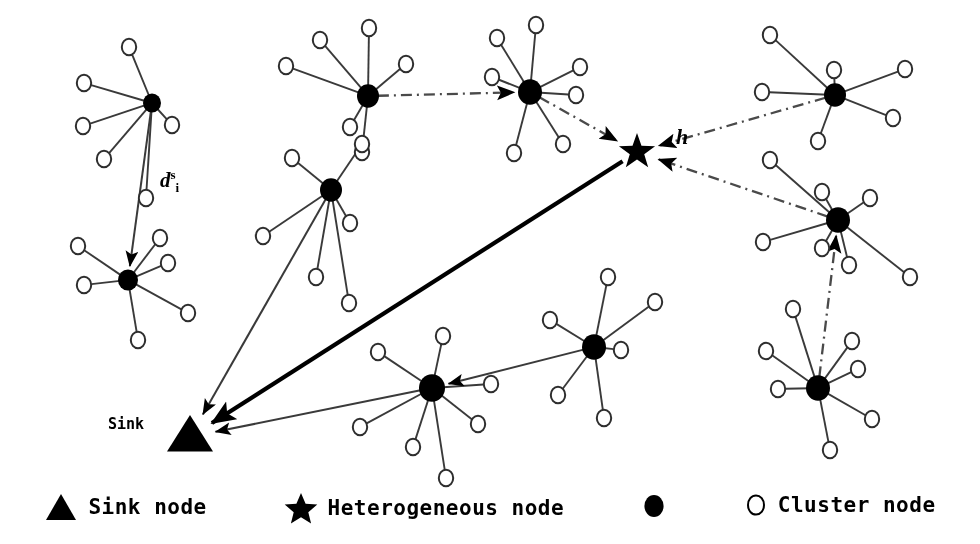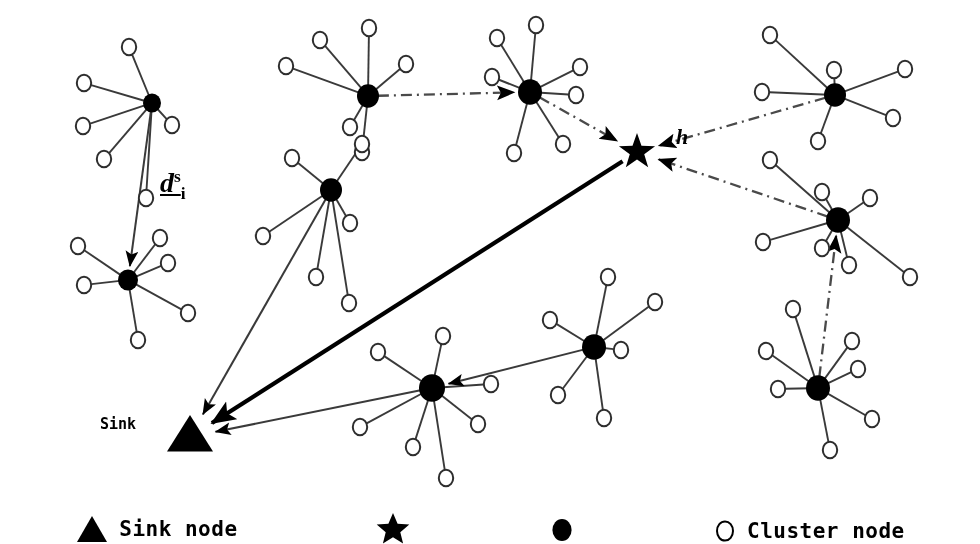--- a/index.html
+++ b/index.html
@@ -1,30 +1,30 @@
 <!DOCTYPE html>
 <html><head>
 <meta charset="utf-8">
 <style>
   html,body{margin:0;padding:0;background:#ffffff;}
   body{width:980px;height:544px;font-family:"Liberation Serif",serif;overflow:hidden;}
   #canvas{position:relative;width:980px;height:544px;background:#fff;}
   #net{position:absolute;left:0;top:0;width:980px;height:490px;}
   .legend{position:absolute;left:0;top:492px;width:980px;height:52px;
-          display:flex;align-items:flex-end;justify-content:space-around;padding:0 6px;box-sizing:border-box;}
+          display:flex;align-items:flex-start;justify-content:space-around;padding:0 6px;box-sizing:border-box;}
   .legend-item{display:flex;align-items:center;gap:10px;}
   .legend-label{font-family:"DejaVu Sans Mono",monospace;font-weight:bold;font-size:21px;color:#000;
                 white-space:nowrap;letter-spacing:0.5px;}
   .legend-glyph{display:block;}
   .math{position:absolute;font-family:"Liberation Serif",serif;font-style:italic;font-weight:bold;
         color:#000;line-height:1;}
   .math sub,.math sup{font-size:0.62em;font-style:normal;font-weight:bold;}
-  #label-di{left:160px;top:168px;font-size:28px;text-decoration:underline;}
+  #label-di{left:160px;top:168px;font-size:21px;}
   #label-h{left:676px;top:126px;font-size:22px;}
-  #label-sink{position:absolute;left:100px;top:415px;font-family:"DejaVu Sans Mono",monospace;
+  #label-sink{position:absolute;left:108px;top:415px;font-family:"DejaVu Sans Mono",monospace;
               font-weight:bold;font-size:15px;color:#000;}
 </style>
 </head>
 <body>
 
 <div id="canvas">
 
   <svg id="net" viewBox="0 0 980 490" preserveAspectRatio="none">
     <defs>
       <marker id="ah-thin" markerWidth="9" markerHeight="9" refX="7.6" refY="3.2" orient="auto" markerUnits="strokeWidth">
@@ -214,20 +214,21 @@
       <svg class="legend-glyph" width="34" height="30" viewBox="0 0 34 30">
         <path d="M17,2 L32,28 L2,28 Z" fill="#000"></path>
       </svg>
       <span class="legend-label">Sink node</span>
     </div>
 
     <div class="legend-item">
       <svg class="legend-glyph" width="34" height="32" viewBox="0 0 34 32">
         <path d="M17,1 L21.6,11.8 L33.3,12.6 L24.3,20.2 L27.1,31.6 L17,25.3 L6.9,31.6 L9.7,20.2 L0.7,12.6 L12.4,11.8 Z" fill="#000"></path>
       </svg>
+      <span class="legend-label">Heterogeneous node</span>
     </div>
 
     <div class="legend-item">
       <svg class="legend-glyph" width="26" height="28" viewBox="0 0 26 28">
         <ellipse cx="13" cy="14" rx="9.6" ry="11" fill="#000"></ellipse>
       </svg>
     </div>
 
     <div class="legend-item">
       <svg class="legend-glyph" width="24" height="26" viewBox="0 0 24 26">

